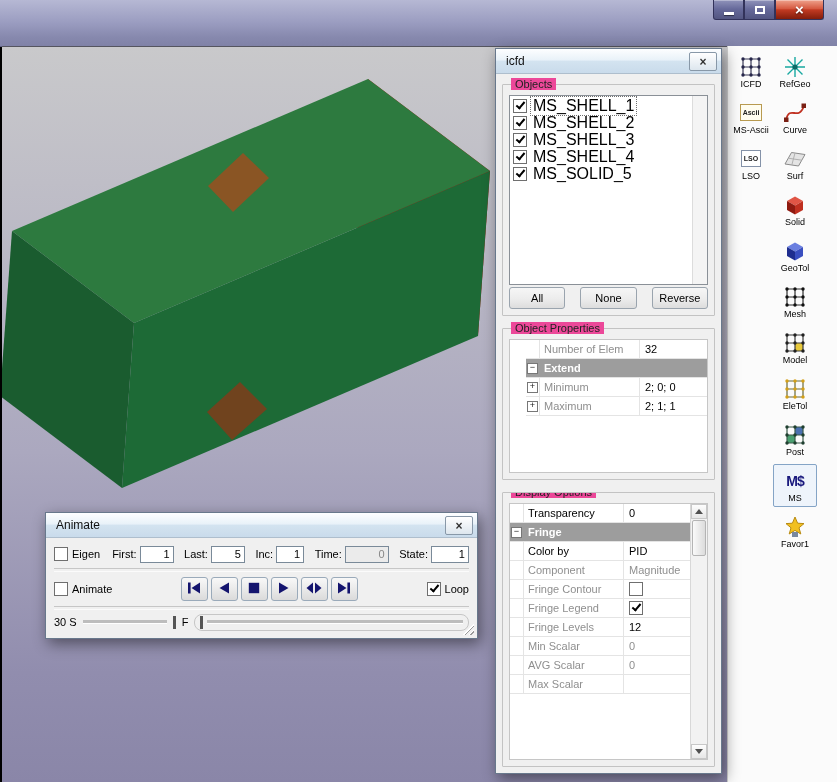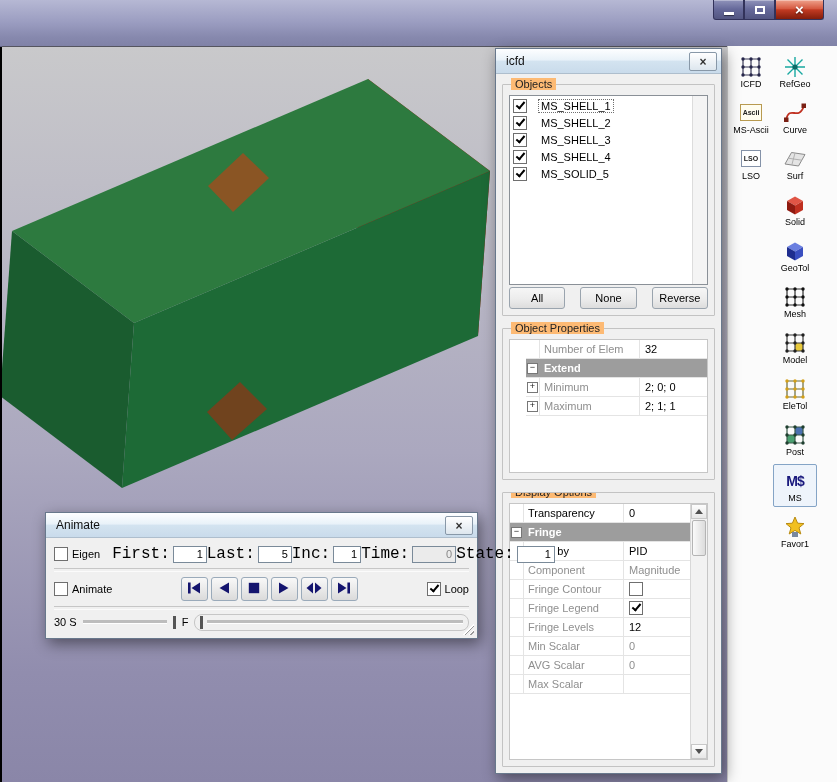--- a/index.html
+++ b/index.html
@@ -43,27 +43,27 @@
     border-bottom:1px solid #aebecd;display:flex;align-items:center;padding:0 4px 0 10px;}
   .dlg-title-text{font-size:12px;color:#111;flex:1;}
   .dlg-close{width:26px;height:17px;border:1px solid #8898a8;border-radius:2px;background:linear-gradient(#ffffff,#dde6ee);
     display:flex;align-items:center;justify-content:center;}
   .x-glyph::before{content:"×";font-size:12px;font-weight:bold;color:#333;line-height:1;}
 
   
   #icfd-dialog{left:495px;top:48px;width:227px;height:726px;display:flex;flex-direction:column;}
   .dlg-body{flex:1;display:flex;flex-direction:column;padding:6px;overflow:hidden;}
   .groupbox{position:relative;border:1px solid #c3c3c3;border-radius:1px;padding:10px 6px 6px 6px;box-sizing:border-box;}
-  .gb-label{position:absolute;top:-7px;left:8px;background:#fdba74;padding:0 4px;font-size:11px;color:#222;}
+  .gb-label{position:absolute;top:-7px;left:8px;background:#ec4899;padding:0 4px;font-size:11px;color:#222;}
   .objects-group{margin-top:4px;height:232px;display:flex;flex-direction:column;}
   .objects-list{flex:1;background:#fff;border:1px solid #8a9097;display:flex;overflow:hidden;}
   .list-items{flex:1;padding:1px;overflow:hidden;}
   .list-scroll{width:14px;background:#f4f4f4;border-left:1px solid #dcdcdc;}
   .list-item{display:flex;align-items:center;height:17px;padding-left:2px;}
-  .li-label{font-size:11px;margin-left:12px;padding:0 2px;white-space:nowrap;}
+  .li-label{font-size:16px;margin-left:4px;padding:0 2px;white-space:nowrap;}
   .list-item.focused .li-label{outline:1px dotted #707070;}
   .objects-buttons{display:flex;gap:15px;margin-top:2px;}
   .win-btn{flex:1;height:22px;font:11px "Liberation Sans",sans-serif;color:#000;
     background:linear-gradient(#f6f6f6,#ececec 55%,#dddddd);border:1px solid #9aa4ae;border-radius:3px;padding:0;}
   .props-group{margin-top:12px;height:152px;display:flex;flex-direction:column;}
   .prop-table{flex:1;background:#fff;border:1px solid #c6c6c6;overflow:hidden;padding-left:16px;}
   .display-group{margin-top:12px;flex:1;display:flex;flex-direction:column;overflow:hidden;}
   .do-wrap{flex:1;display:flex;background:#fff;border:1px solid #c6c6c6;overflow:hidden;}
   .do-table{flex:1;overflow:hidden;}
   .vscroll{width:16px;background:#f2f2f2;border-left:1px solid #d8d8d8;display:flex;flex-direction:column;}
@@ -89,21 +89,21 @@
   .cb.checked::after{content:"";position:absolute;left:2px;top:2px;width:7px;height:3px;
     border-left:2px solid #000;border-bottom:2px solid #000;transform:rotate(-50deg);}
 
   
   #animate-dialog{left:45px;top:512px;width:433px;height:127px;display:flex;flex-direction:column;}
   .anim-body{flex:1;position:relative;padding:4px 8px 6px 8px;display:flex;flex-direction:column;justify-content:space-between;}
   .anim-row1{display:flex;align-items:center;height:24px;gap:4px;}
   .cb-label{font-size:11px;white-space:nowrap;}
   #animate-fields{flex:1;display:flex;align-items:center;justify-content:space-between;margin-left:8px;}
   .fld{display:flex;align-items:center;gap:3px;}
-  .fld-label{font-size:16px;font-family:Liberation Mono, monospace;}
+  .fld-label{font-size:11px;}
   .fld-input{height:17px;border:1px solid #7a8a99;font:11px "Liberation Sans",sans-serif;text-align:right;padding:0 3px;background:#fff;box-sizing:border-box;}
   .fld-input.disabled{background:#ebebeb;color:#888;}
   .etch{height:2px;border-top:1px solid #c6c6c6;border-bottom:1px solid #fbfbfb;}
   .anim-row2{display:flex;align-items:center;height:30px;justify-content:space-between;}
   .cb-pair{display:flex;align-items:center;gap:4px;}
   #nav-buttons{display:flex;gap:3px;}
   .nav-btn{width:27px;height:24px;background:linear-gradient(#f8f8f8,#eaeaea 50%,#dadada);
     border:1px solid #9aaaba;border-radius:3px;display:flex;align-items:center;justify-content:center;padding:0;}
   .anim-row3{display:flex;align-items:center;height:20px;gap:6px;font-size:11px;}
   .groove{height:3px;background:#bdbdbd;border-bottom:1px solid #fff;}

